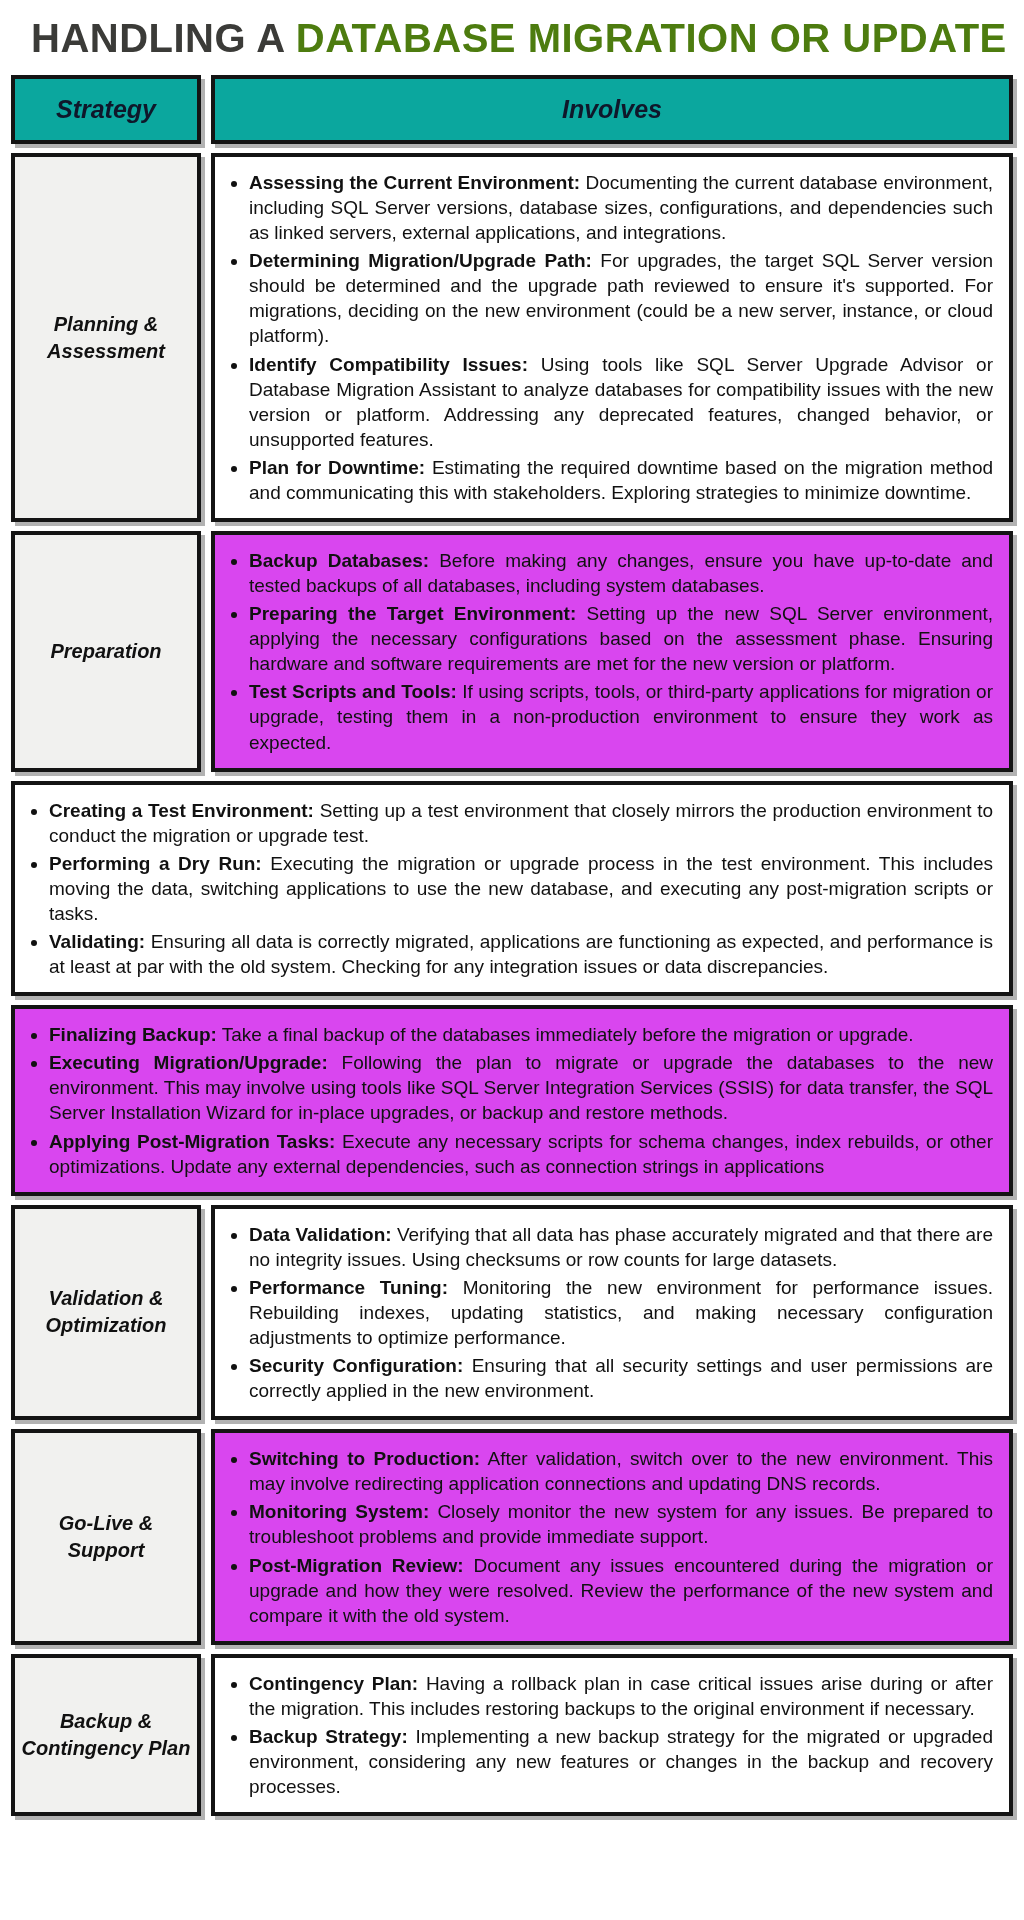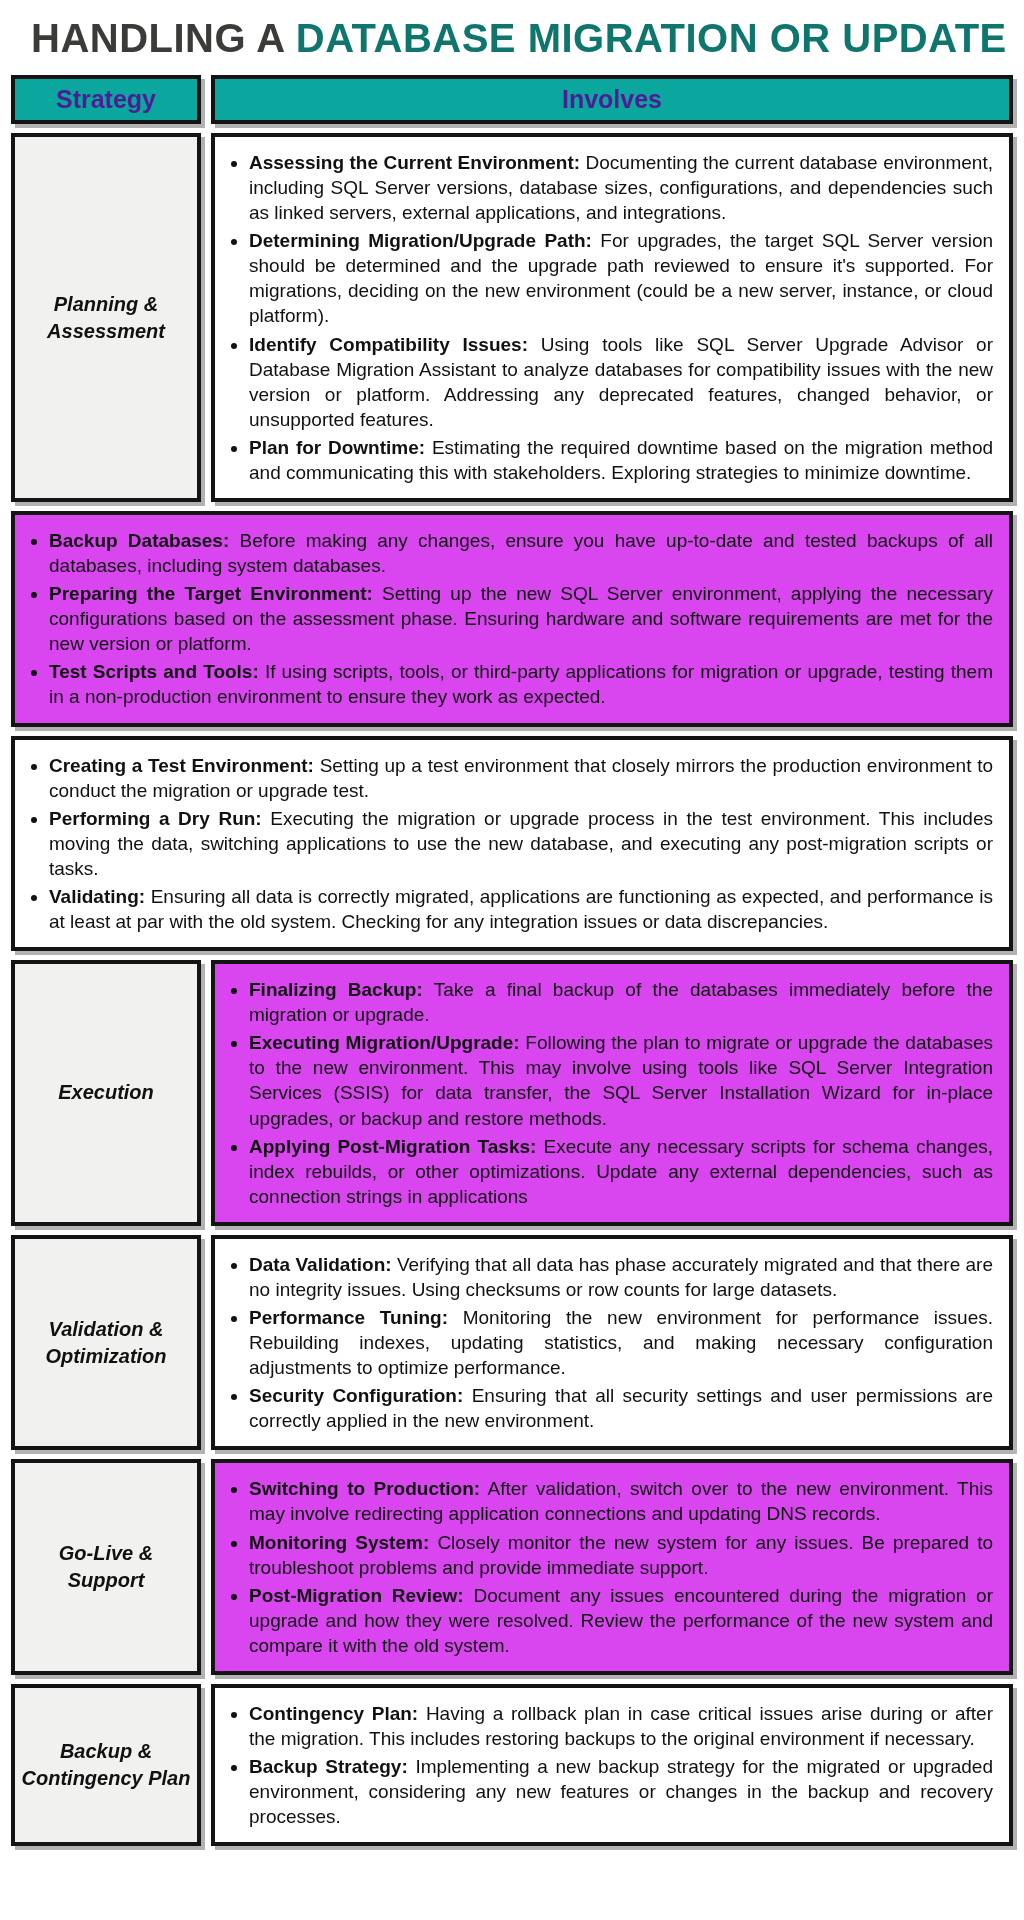--- a/index.html
+++ b/index.html
@@ -12,45 +12,46 @@
     padding: 10px 11px 14px 11px;
   }
   .title {
     font-size: 40px;
     font-weight: 800;
     letter-spacing: 0.5px;
     margin: 6px 0 14px 20px;
     white-space: nowrap;
     color: #3B3B38;
   }
-  .title .accent { color: #0f766e; }
+  .title .accent { color: #4d7c0f; }
 
   .grid-head, .trow {
     display: flex;
     gap: 10px;
     margin-bottom: 9px;
     align-items: stretch;
   }
   .cell {
     border: 4px solid #141414;
     box-shadow: 4px 4px 0 rgba(0,0,0,0.30);
     background: #ffffff;
   }
   .strategy-col { flex: 0 0 190px; }
   .involves-col { flex: 1 1 auto; }
 
   .head-cell {
     background: #0BA79E;
-    color: #4c1d95;
+    color: #0f172a;
+    font-style: italic;
     font-weight: 700;
     font-size: 25px;
     display: flex;
     align-items: center;
     justify-content: center;
-    padding: 6px 4px;
+    padding: 16px 4px;
   }
 
   .strategy-cell {
     background: #F1F1EF;
     display: flex;
     align-items: center;
     justify-content: center;
     text-align: center;
     font-style: italic;
     font-weight: 700;
@@ -111,20 +112,23 @@
         </li>
         <li>
           <strong>Plan for Downtime:</strong>
           <span>Estimating the required downtime based on the migration method and communicating this with stakeholders. Exploring strategies to minimize downtime.</span>
         </li>
       </ul>
     </div>
   </section>
 
   <section class="trow">
+    <div class="cell strategy-cell strategy-col">
+      <span>Preparation</span>
+    </div>
     <div class="cell involves-cell involves-col shaded">
       <ul class="involves-list">
         <li>
           <strong>Backup Databases:</strong>
           <span>Before making any changes, ensure you have up-to-date and tested backups of all databases, including system databases.</span>
         </li>
         <li>
           <strong>Preparing the Target Environment:</strong>
           <span>Setting up the new SQL Server environment, applying the necessary configurations based on the assessment phase. Ensuring hardware and software requirements are met for the new version or platform.</span>
         </li>
@@ -149,23 +153,20 @@
         </li>
         <li>
           <strong>Validating:</strong>
           <span>Ensuring all data is correctly migrated, applications are functioning as expected, and performance is at least at par with the old system. Checking for any integration issues or data discrepancies.</span>
         </li>
       </ul>
     </div>
   </section>
 
   <section class="trow">
-    <div class="cell strategy-cell strategy-col">
-      <span>Execution</span>
-    </div>
     <div class="cell involves-cell involves-col shaded">
       <ul class="involves-list">
         <li>
           <strong>Finalizing Backup:</strong>
           <span>Take a final backup of the databases immediately before the migration or upgrade.</span>
         </li>
         <li>
           <strong>Executing Migration/Upgrade:</strong>
           <span>Following the plan to migrate or upgrade the databases to the new environment. This may involve using tools like SQL Server Integration Services (SSIS) for data transfer, the SQL Server Installation Wizard for in-place upgrades, or backup and restore methods.</span>
         </li>

